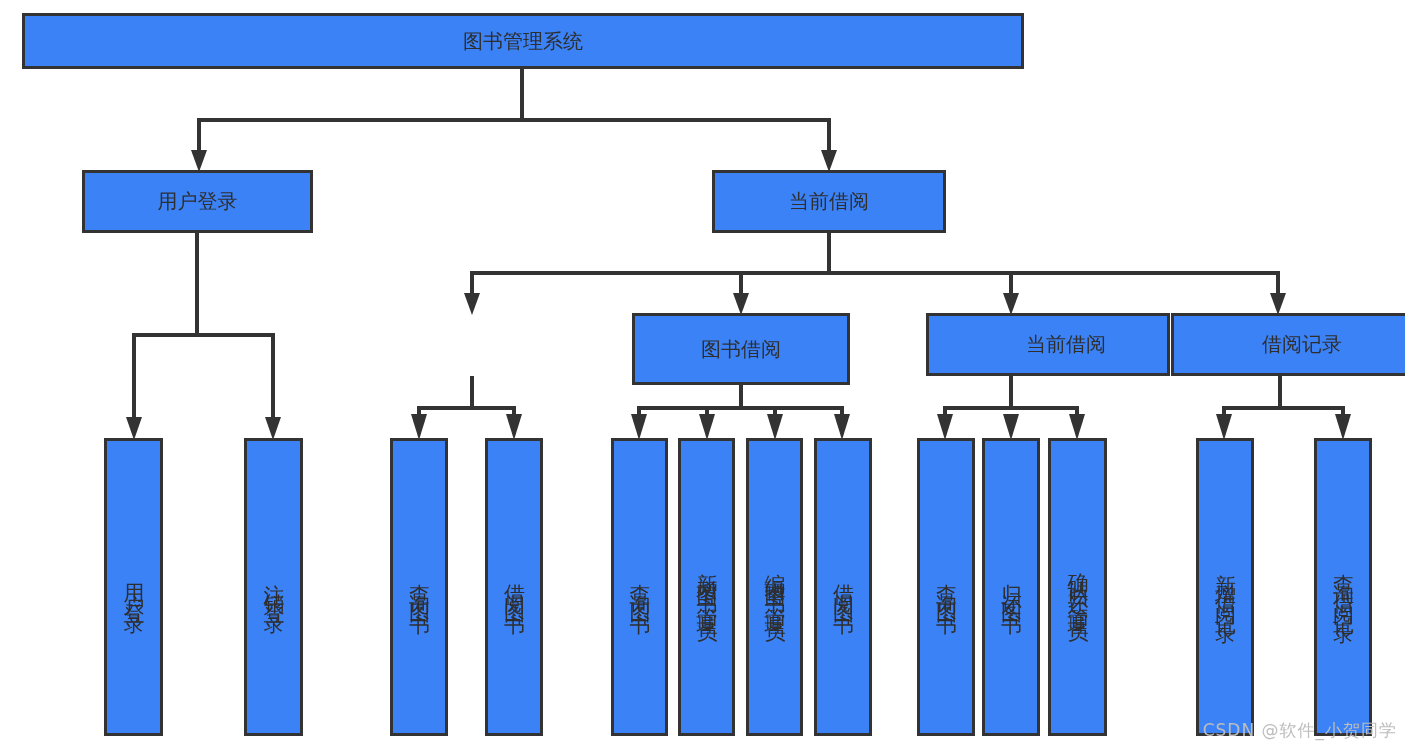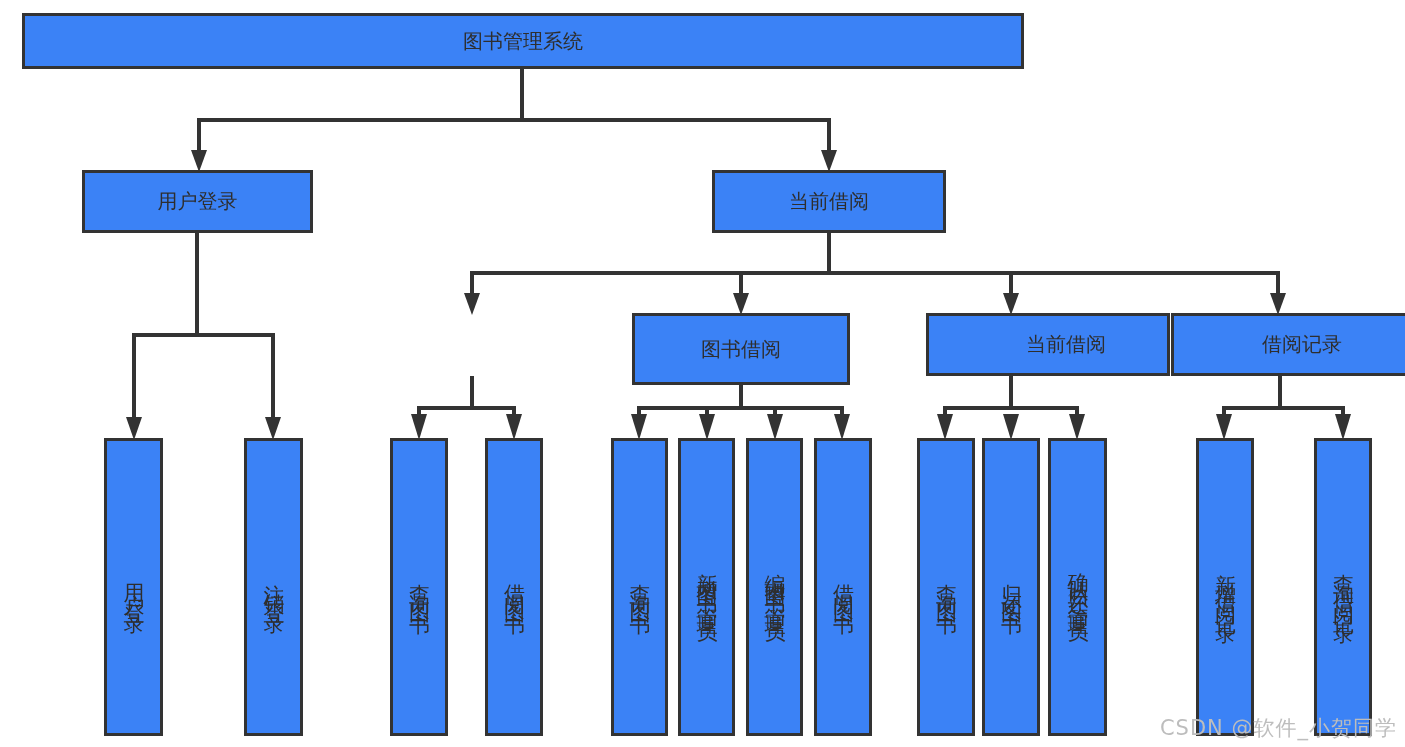--- a/index.html
+++ b/index.html
@@ -35,21 +35,21 @@
     text-orientation: mixed;
     font-size: 21px;
     letter-spacing: 10px;
     line-height: 1;
   }
   .node.vbox .vlabel.long { letter-spacing: 7px; }
   .watermark {
     position: absolute;
     right: 8px;
     bottom: 5px;
-    font-size: 21px;
+    font-size: 17px;
     color: #bdbdbd;
     letter-spacing: 1px;
     z-index: 3;
     white-space: nowrap;
   }
 </style>
 </head>
 <body>
 
 <div class="canvas">

